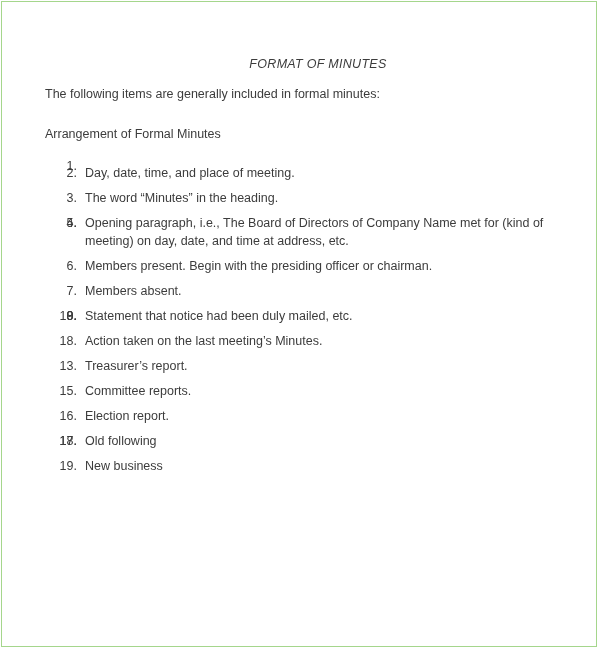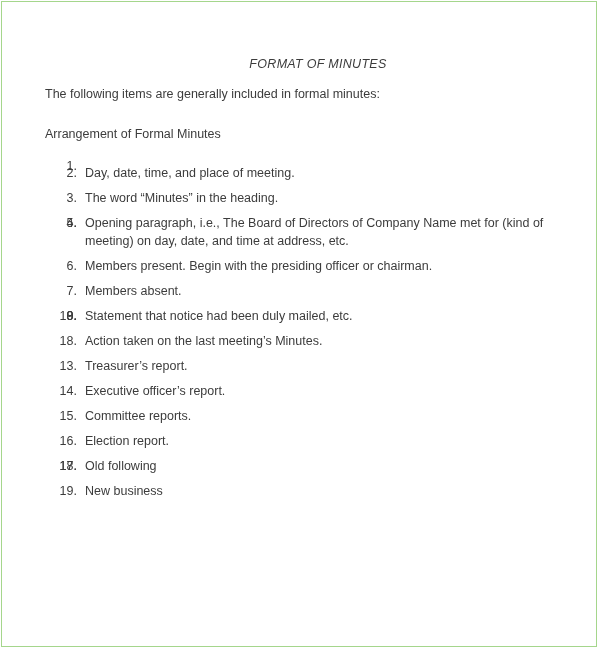--- a/index.html
+++ b/index.html
@@ -93,21 +93,20 @@
         <li><span class="num">3.</span><span class="txt">The word “Minutes” in the heading.</span></li>
         <li><span class="num">4.</span></li>
         <li><span class="num">5.</span><span class="txt">Opening paragraph, i.e., The Board of Directors of Company Name met for (kind of meeting) on day, date, and time at address, etc.</span></li>
         <li><span class="num">6.</span><span class="txt">Members present. Begin with the presiding officer or chairman.</span></li>
         <li><span class="num">7.</span><span class="txt">Members absent.</span></li>
         <li><span class="num">8.</span></li>
         <li><span class="num">9.</span></li>
         <li><span class="num">10.</span><span class="txt">Statement that notice had been duly mailed, etc.</span></li>
         <li><span class="num">18.</span><span class="txt">Action taken on the last meeting’s Minutes.</span></li>
         <li><span class="num">13.</span><span class="txt">Treasurer’s report.</span></li>
-        <li><span class="num">14.</span><span class="txt">Executive officer’s report.</span></li>
         <li><span class="num">15.</span><span class="txt">Committee reports.</span></li>
         <li><span class="num">16.</span><span class="txt">Election report.</span></li>
         <li><span class="num">17.</span></li>
         <li><span class="num">18.</span><span class="txt">Old following</span></li>
         <li><span class="num">19.</span><span class="txt">New business</span></li>
       </ol>
 
   </div>
 </div>
 

